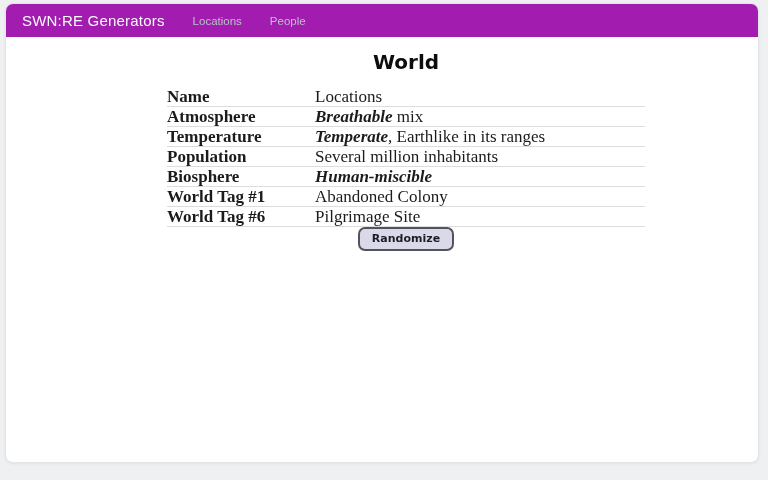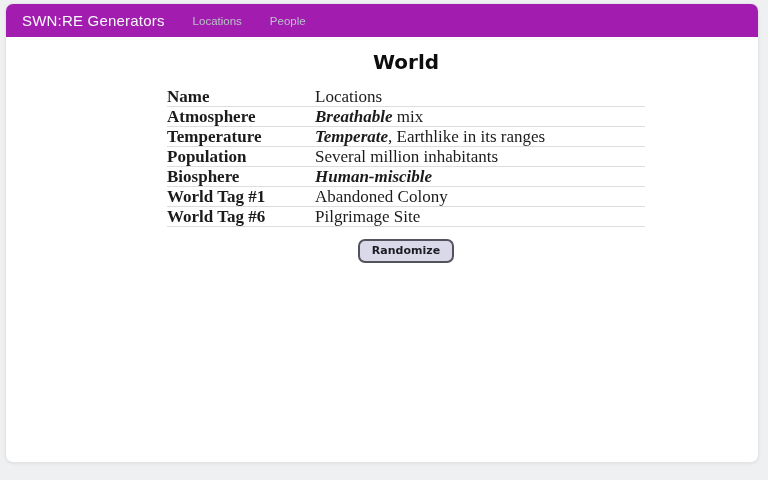--- a/index.html
+++ b/index.html
@@ -67,21 +67,20 @@
     border-bottom: 1px solid #dddddd;
     line-height: 15px;
   }
   td.row-label {
     width: 148px;
     font-weight: 700;
   }
   .val-em { font-weight: 700; font-style: italic; }
   .btn-row {
     text-align: center;
-    margin-top: 12px;
   }
   .randomize-btn {
     display: inline-block;
     background: #d9d9ea;
     border: 2px solid #53535e;
     border-radius: 7px;
     padding: 3px 12px 4px 12px;
     font-family: "DejaVu Sans", "Liberation Sans", sans-serif;
     font-weight: 700;
     font-size: 11px;

